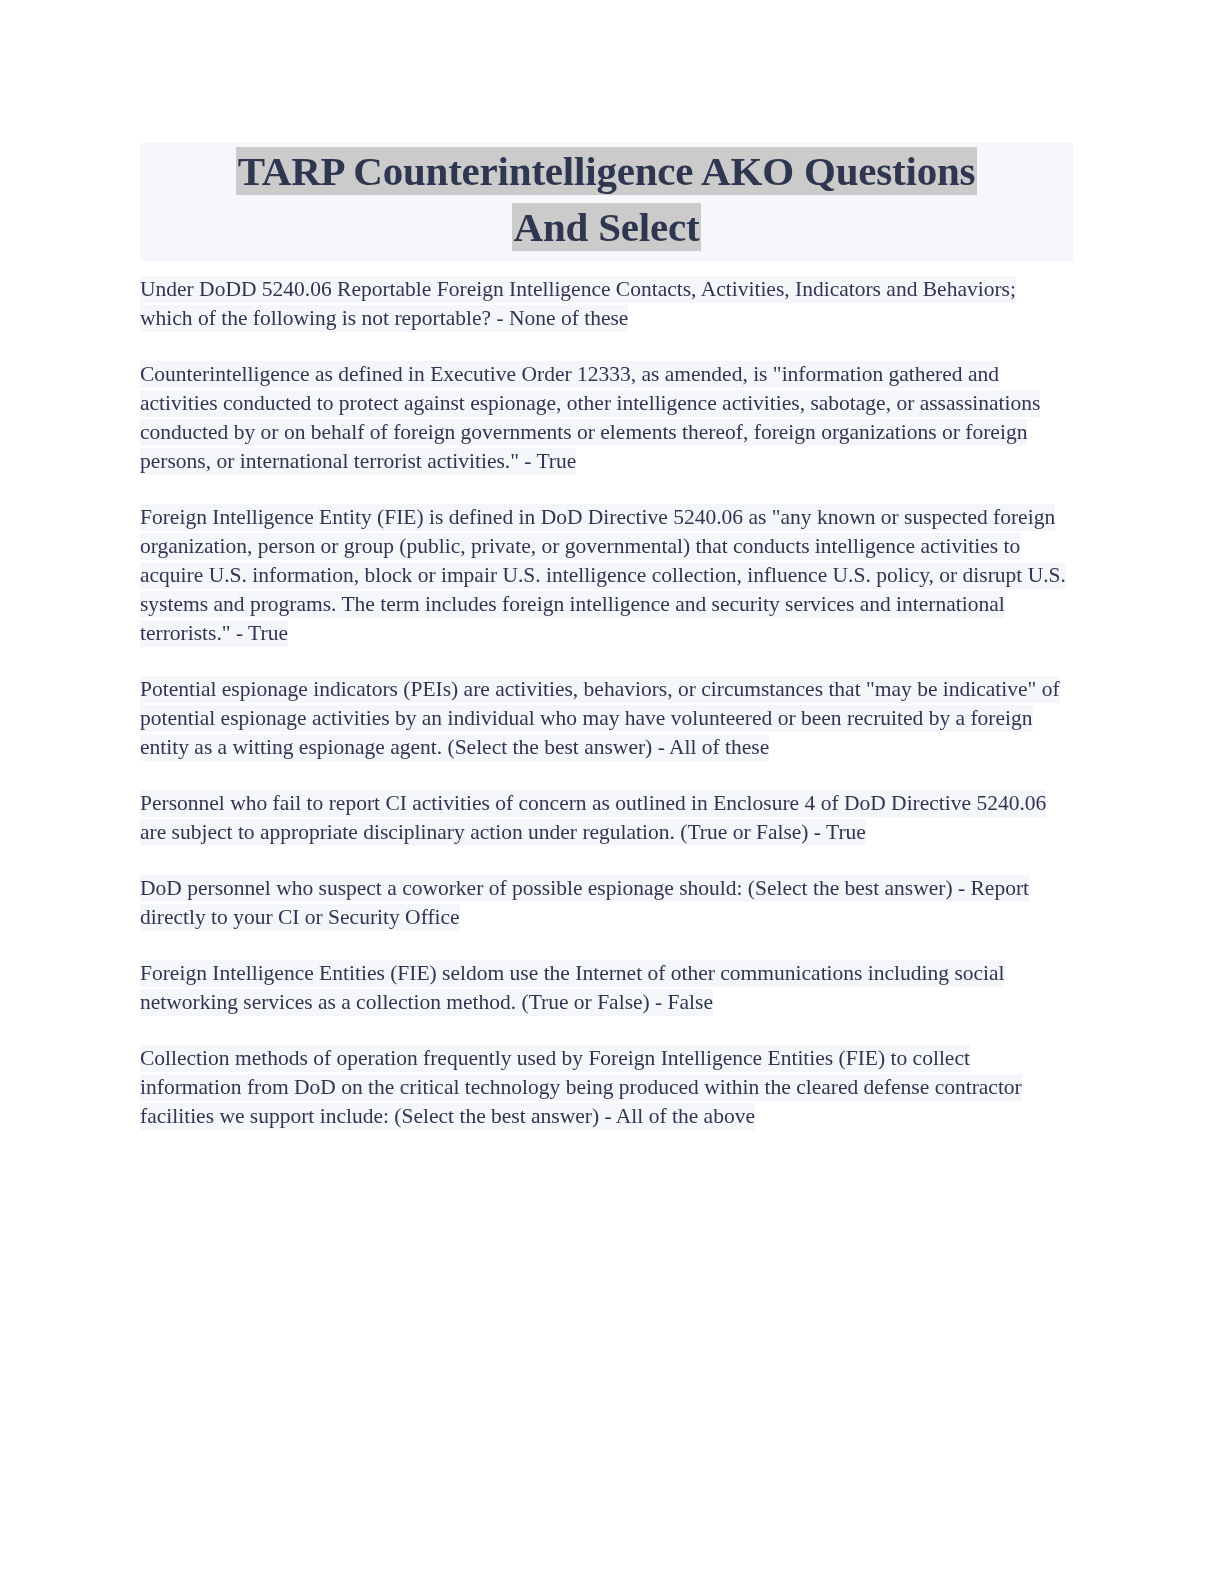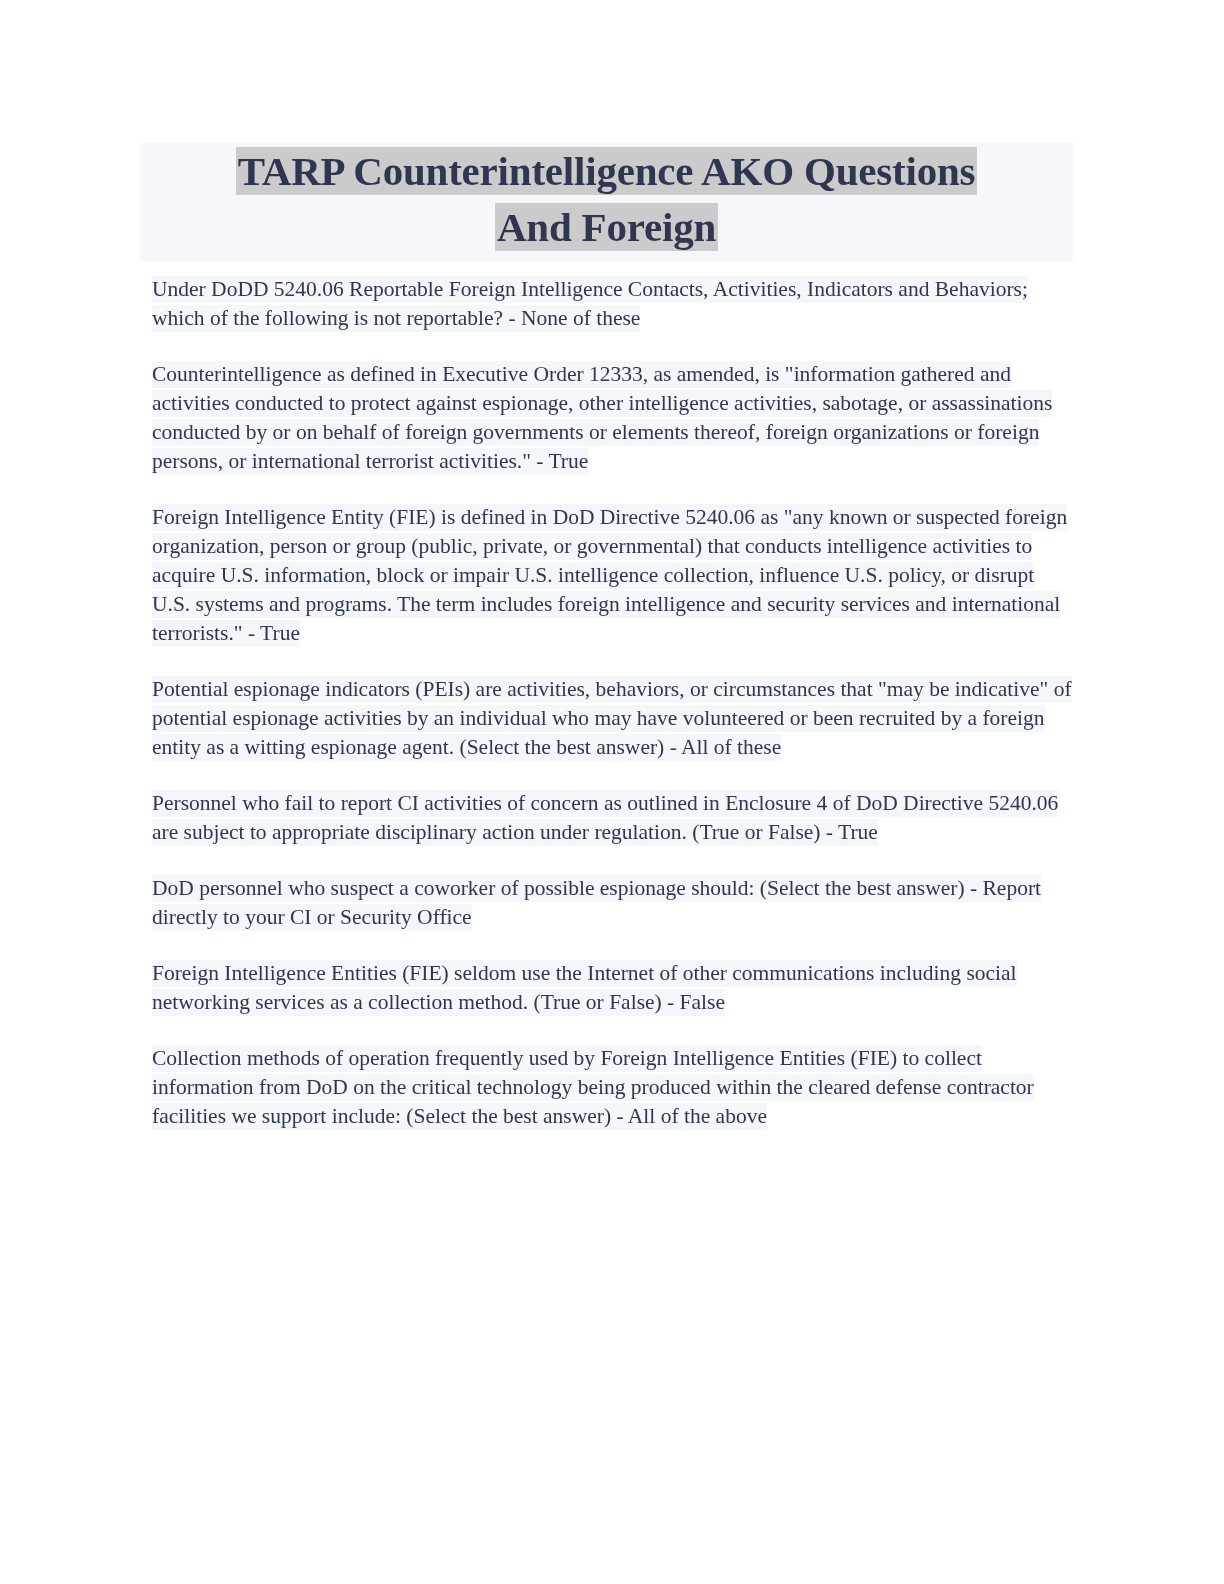--- a/index.html
+++ b/index.html
@@ -47,21 +47,21 @@
     -webkit-box-decoration-break: clone;
   }
 
   
   .qa-list {
     margin: 0;
     padding: 0;
     list-style: none;
   }
   .qa-item {
-    margin: 0 0 27px 12px;
+    margin: 0 0 27px 0;
     font-size: 21.5px;
     line-height: 29px;
     color: #2f3750;
     text-align: left;
   }
   .qa-item:last-child { margin-bottom: 0; }
   .qa-item .txt {
     background: #f4f6fa;
     box-decoration-break: clone;
     -webkit-box-decoration-break: clone;
@@ -69,21 +69,21 @@
   }
 </style>
 </head>
 <body>
 
 <div class="page">
   <div class="content">
 
     <h1 class="doc-title">
       <span class="title-line"><span class="hl">TARP Counterintelligence AKO Questions</span></span>
-      <span class="title-line"><span class="hl">And Foreign</span></span>
+      <span class="title-line"><span class="hl">And Select</span></span>
     </h1>
 
     <div class="qa-list">
       <p class="qa-item"><span class="txt">Under DoDD 5240.06 Reportable Foreign Intelligence Contacts, Activities, Indicators and Behaviors; which of the following is not reportable? - None of these</span></p>
       <p class="qa-item"><span class="txt">Counterintelligence as defined in Executive Order 12333, as amended, is "information gathered and activities conducted to protect against espionage, other intelligence activities, sabotage, or assassinations conducted by or on behalf of foreign governments or elements thereof, foreign organizations or foreign persons, or international terrorist activities." - True</span></p>
       <p class="qa-item"><span class="txt">Foreign Intelligence Entity (FIE) is defined in DoD Directive 5240.06 as "any known or suspected foreign organization, person or group (public, private, or governmental) that conducts intelligence activities to acquire U.S. information, block or impair U.S. intelligence collection, influence U.S. policy, or disrupt U.S. systems and programs. The term includes foreign intelligence and security services and international terrorists." - True</span></p>
       <p class="qa-item"><span class="txt">Potential espionage indicators (PEIs) are activities, behaviors, or circumstances that "may be indicative" of potential espionage activities by an individual who may have volunteered or been recruited by a foreign entity as a witting espionage agent. (Select the best answer) - All of these</span></p>
       <p class="qa-item"><span class="txt">Personnel who fail to report CI activities of concern as outlined in Enclosure 4 of DoD Directive 5240.06 are subject to appropriate disciplinary action under regulation. (True or False) - True</span></p>
       <p class="qa-item"><span class="txt">DoD personnel who suspect a coworker of possible espionage should: (Select the best answer) - Report directly to your CI or Security Office</span></p>
       <p class="qa-item"><span class="txt">Foreign Intelligence Entities (FIE) seldom use the Internet of other communications including social networking services as a collection method. (True or False) - False</span></p>

